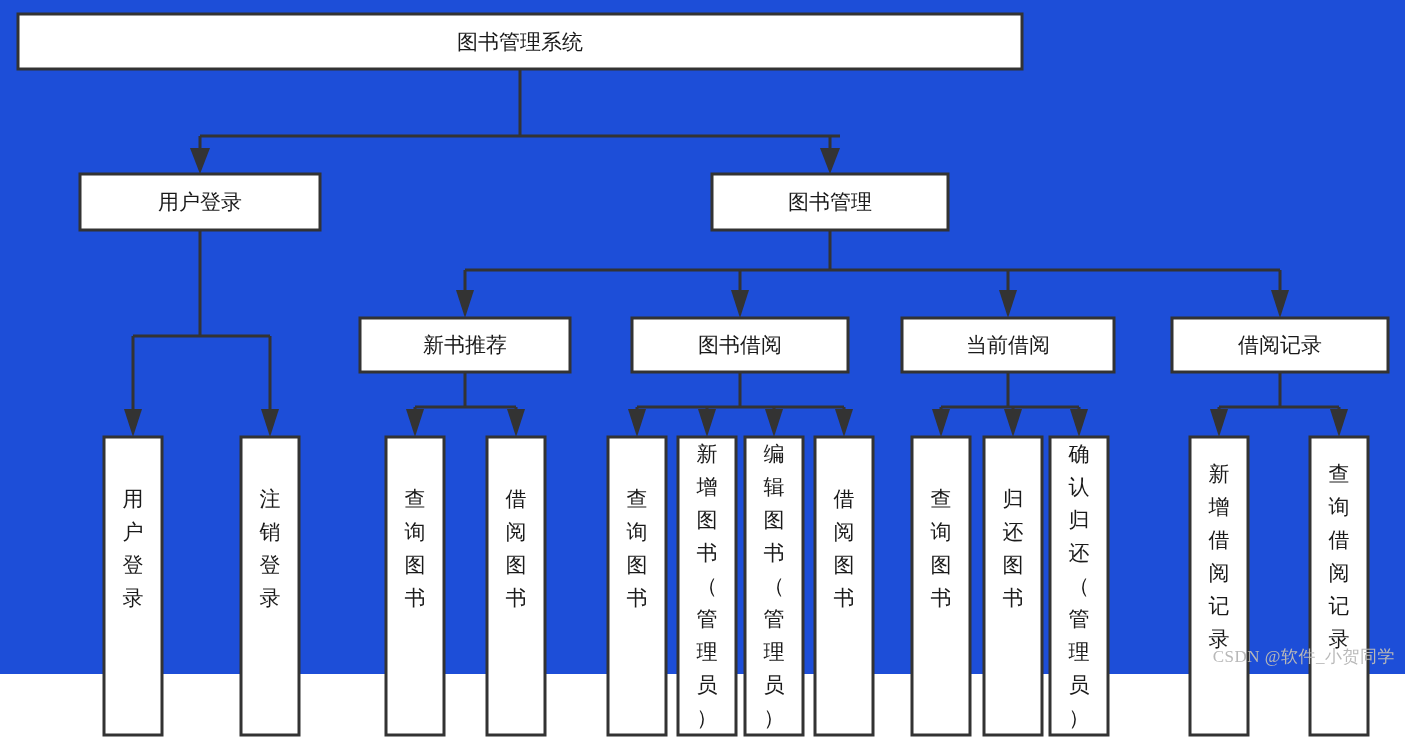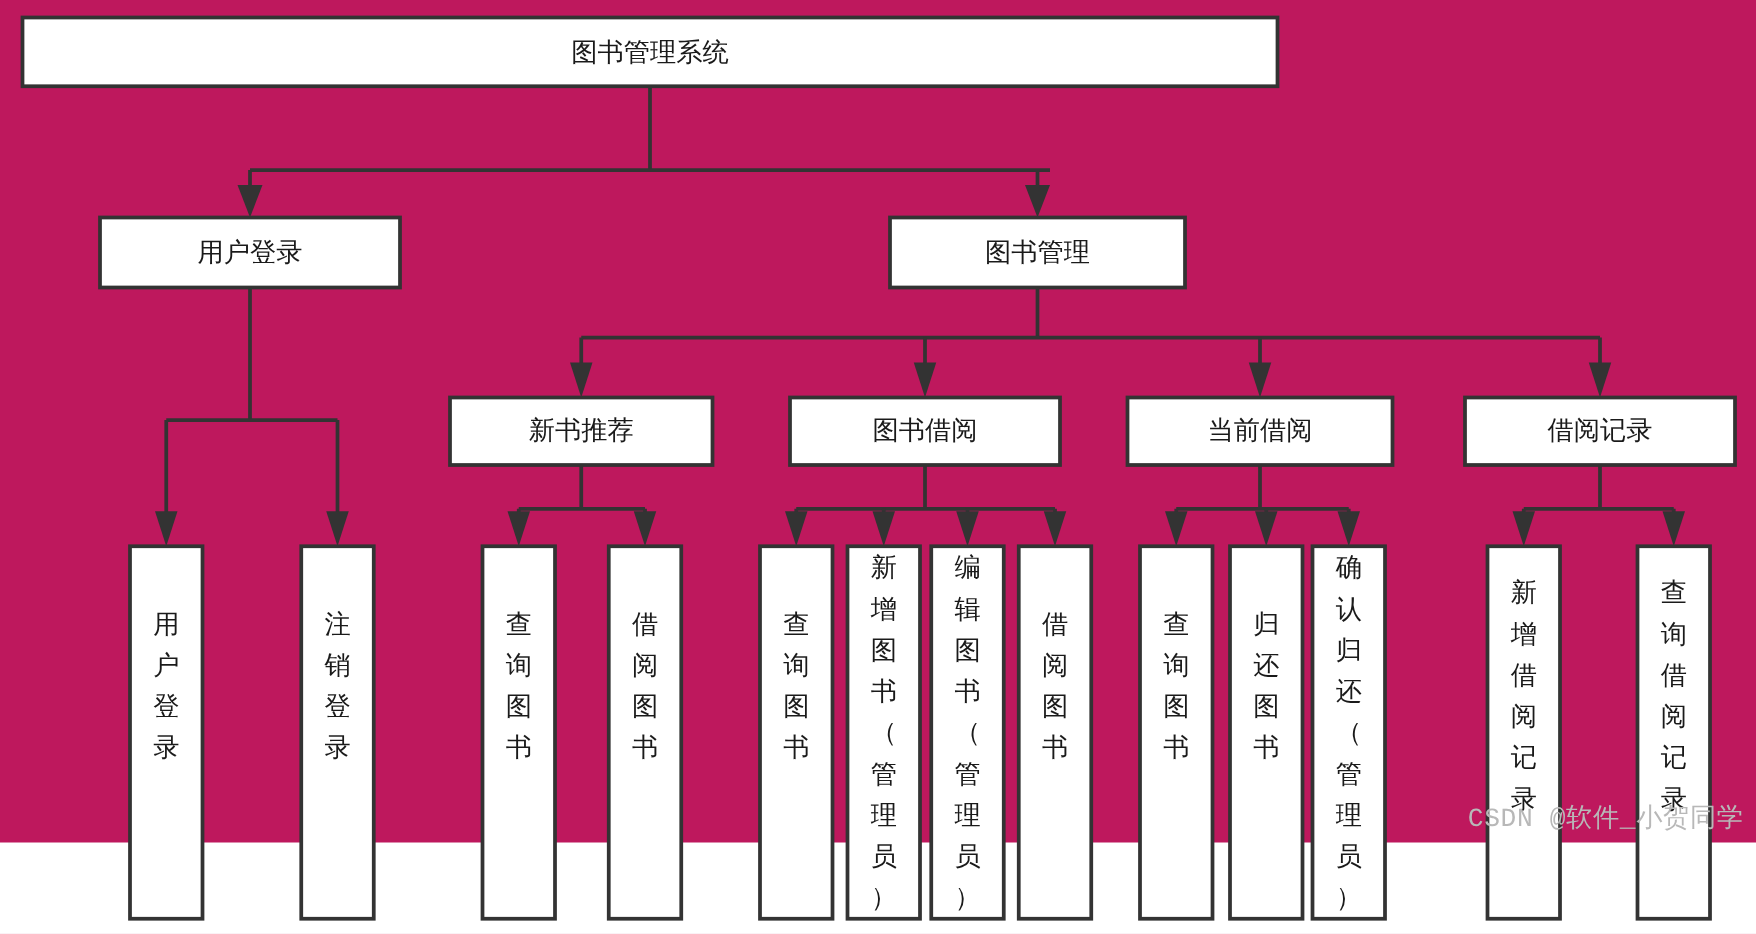--- a/index.html
+++ b/index.html
@@ -10,21 +10,21 @@
   body {
     width: 1405px;
     height: 747px;
     font-family: "Liberation Sans", "DejaVu Sans", sans-serif;
     overflow: hidden;
   }
   #diagram-root {
     position: relative;
     width: 1405px;
     height: 674px;
-    background: #be185d;
+    background: #1d4ed8;
   }
   svg.canvas {
     position: absolute;
     left: 0;
     top: 0;
     width: 1405px;
     height: 747px;
   }
   .node-box {
     fill: #ffffff;
@@ -51,22 +51,22 @@
   .node-label-vert {
     font-family: "Liberation Sans", "DejaVu Sans", sans-serif;
     fill: #1a1a1a;
     font-size: 21px;
     text-anchor: middle;
   }
   .watermark {
     position: absolute;
     right: 10px;
     bottom: 6px;
-    font-family: Liberation Mono, monospace;
-    font-size: 21px;
+    font-family: Liberation Serif, serif;
+    font-size: 17px;
     color: #b8b8b8;
     white-space: nowrap;
     letter-spacing: 0.5px;
   }
 </style>
 </head>
 <body>
 
 <div id="diagram-root">
 

